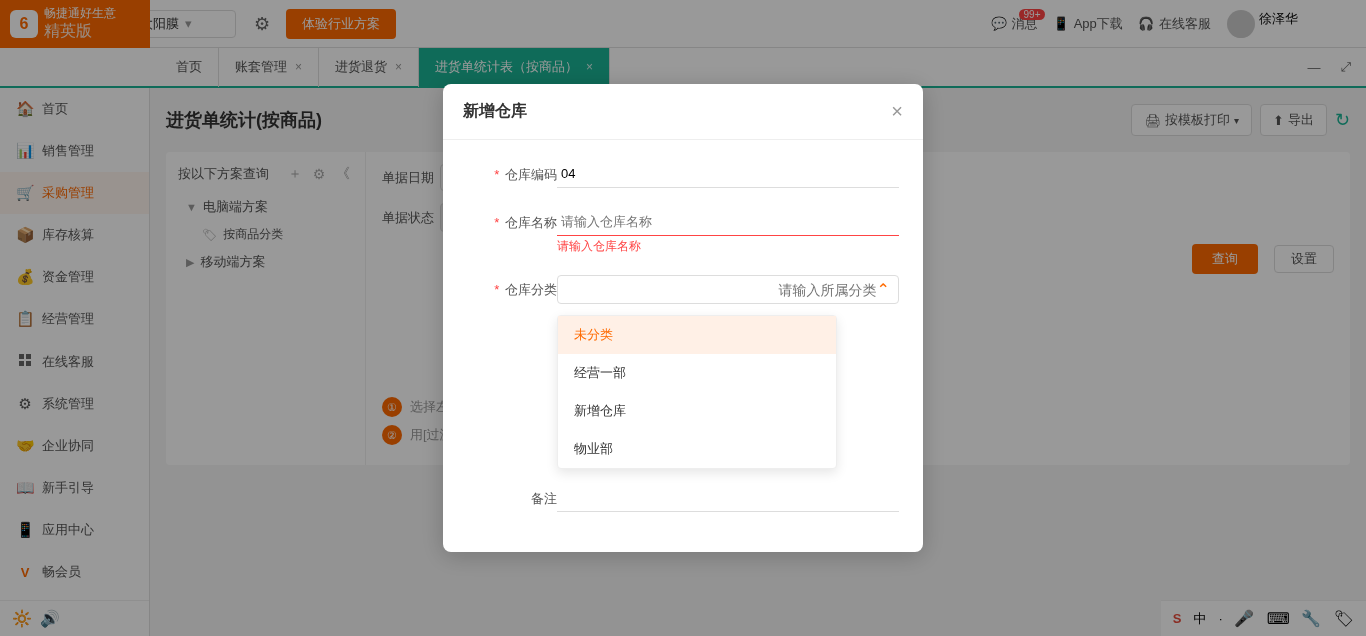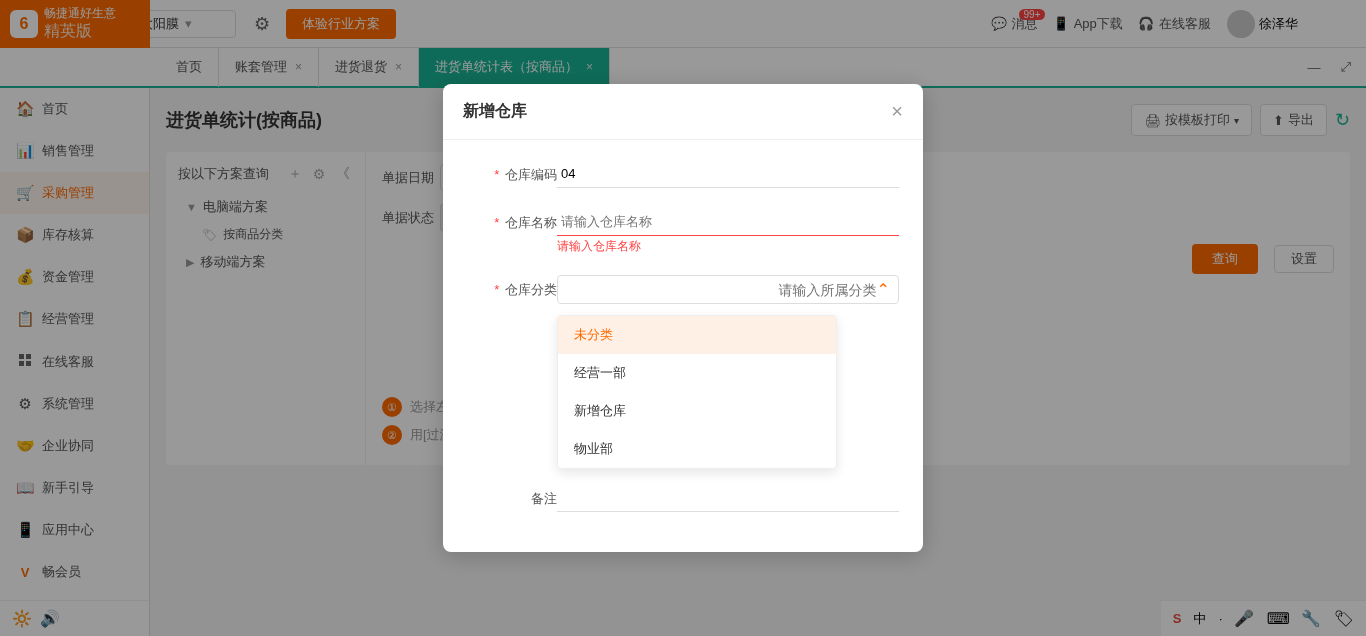--- a/index.html
+++ b/index.html
@@ -47,21 +47,21 @@
     .store-selector {
       display: flex; align-items: center; border: 1px solid #ddd; border-radius: 4px; padding: 4px 10px; cursor: pointer; font-size: 13px; color: #333; margin-right: 10px; min-width: 120px;
     }
     .store-selector .arrow { margin-left: 6px; color: #999; }
     .gear-btn { width: 32px; height: 32px; display: flex; align-items: center; justify-content: center; cursor: pointer; color: #666; font-size: 18px; margin-right: 8px; }
     .try-btn { background: #ff6a00; color: #fff; border: none; border-radius: 4px; padding: 6px 16px; cursor: pointer; font-size: 13px; }
     .top-icons { margin-left: auto; display: flex; align-items: center; gap: 16px; }
     .top-icon-item { display: flex; align-items: center; gap: 4px; cursor: pointer; color: #555; font-size: 13px; position: relative; }
     .badge { background: #ff4444; color: #fff; border-radius: 10px; padding: 0 5px; font-size: 10px; position: absolute; top: -6px; right: -8px; min-width: 16px; }
     .badge.plus { background: #ff4444; }
-    .avatar-area { display: flex; align-items: center; gap: 4px; cursor: pointer; }
+    .avatar-area { display: flex; align-items: flex-start; gap: 4px; cursor: pointer; }
     .avatar-circle { width: 28px; height: 28px; border-radius: 50%; background: #ccc; overflow: hidden; display: flex; align-items: center; justify-content: center; }
 
     
     .tab-bar {
       height: 40px;
       background: #fff;
       display: flex;
       align-items: center;
       padding: 0 0 0 160px;
       border-bottom: 2px solid #1ab394;

